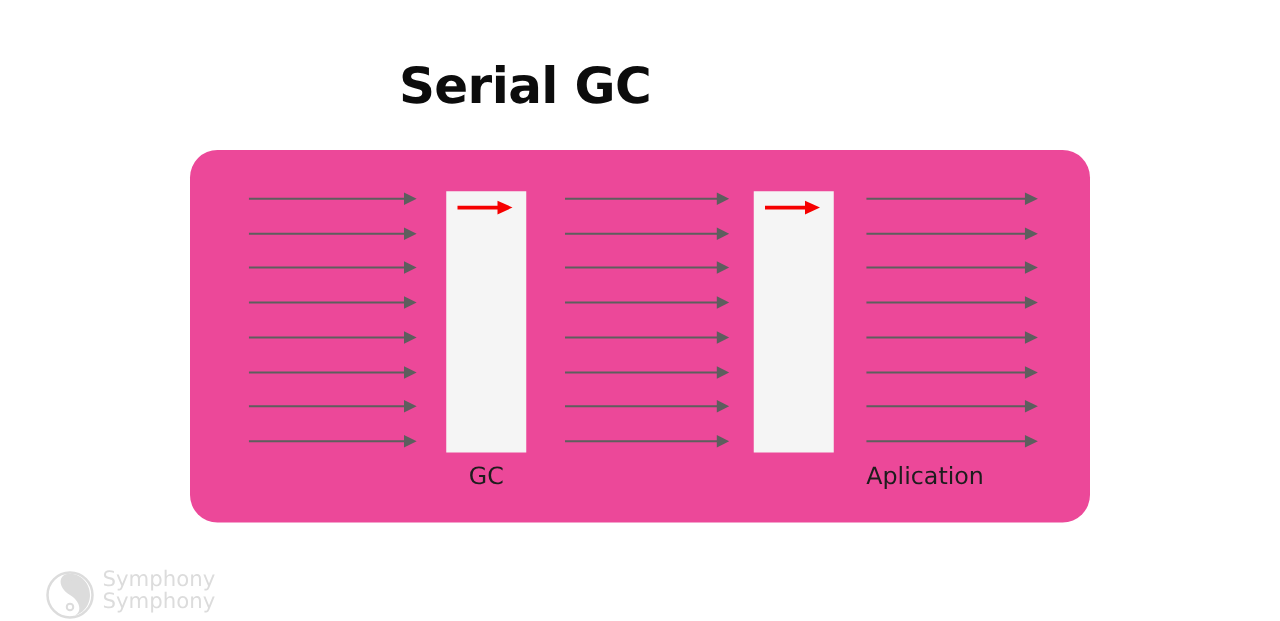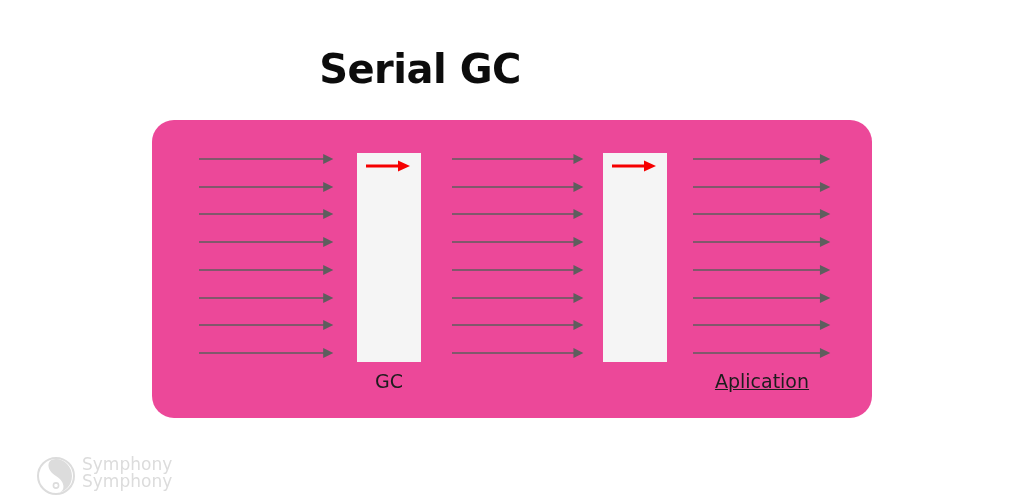--- a/index.html
+++ b/index.html
@@ -76,21 +76,21 @@
 
   .column-label {
     position: absolute;
     top: 250px;
     font-size: 19px;
     color: #1d1d1d;
     white-space: nowrap;
     font-family: "DejaVu Sans", sans-serif;
   }
   #label-gc { left: 205px; width: 64px; text-align: center; }
-  #label-application { left: 541px; width: 138px; text-align: center; text-decoration: underline; }
+  #label-application { left: 541px; width: 138px; text-align: left; }
 
   #brand-logo {
     position: absolute;
     left: 36px;
     top: 456px;
     width: 150px;
     height: 48px;
     display: flex;
     align-items: flex-start;
     gap: 6px;

